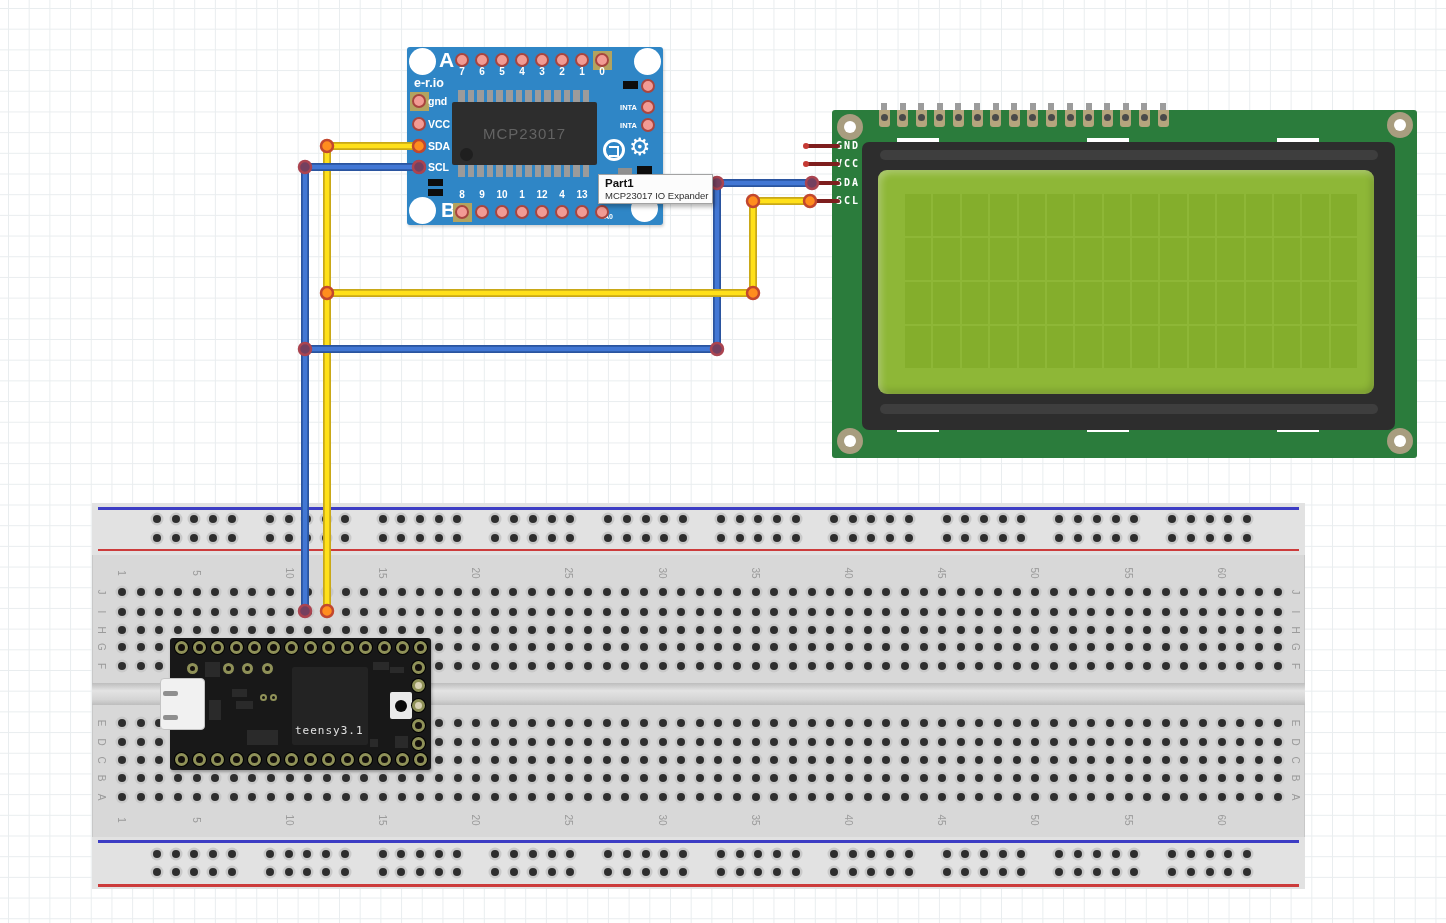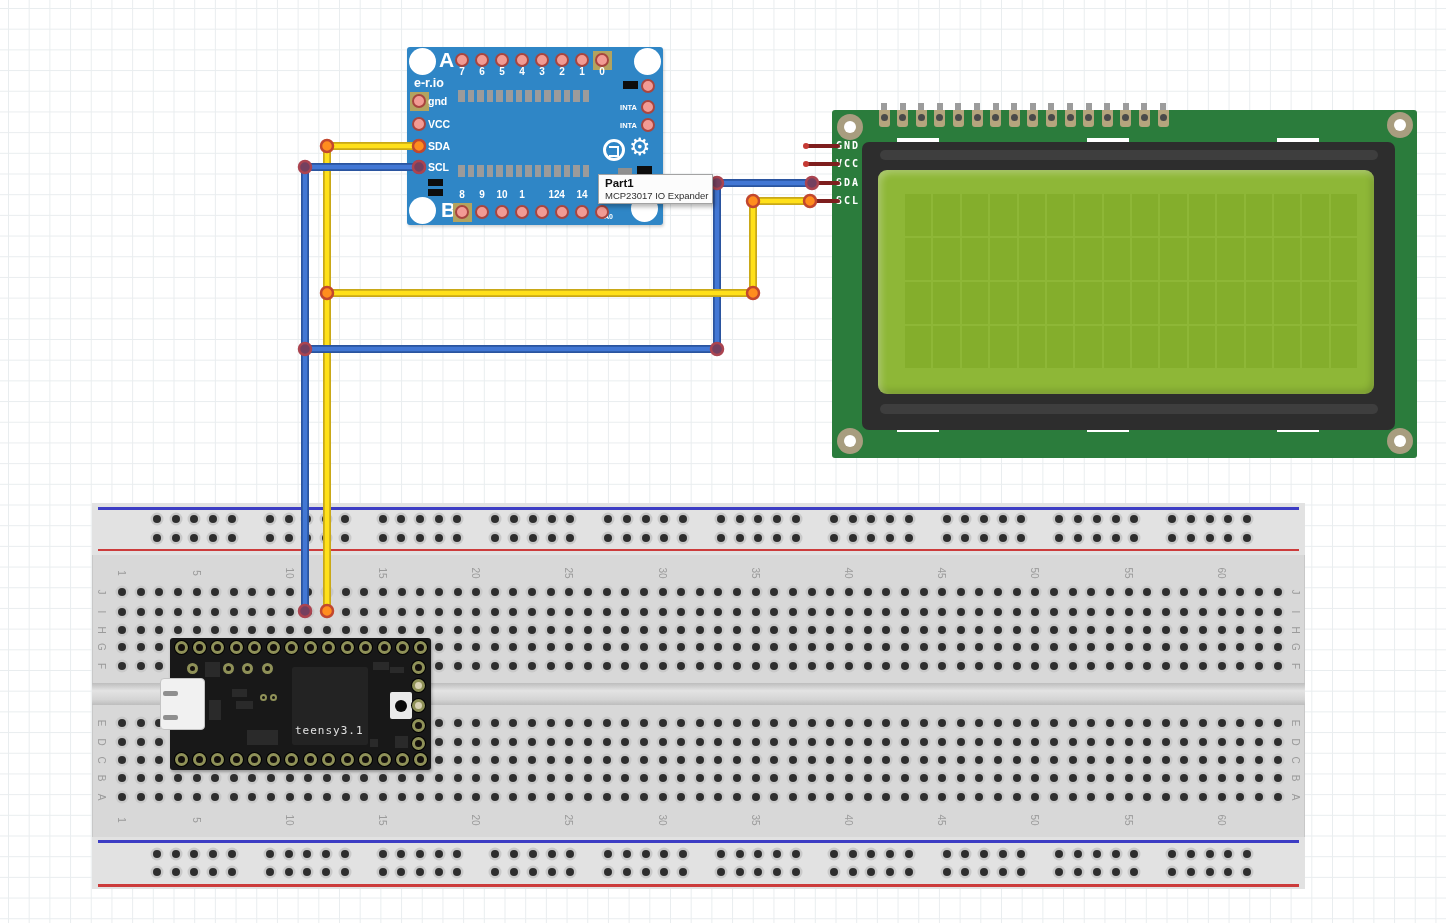--- a/index.html
+++ b/index.html
@@ -1031,20 +1031,24 @@
   <div id="mcp">
     <div class="mount-w" style="left:2px;top:1px;"></div>
     <div class="mount-w" style="left:227px;top:1px;"></div>
     <div class="mount-w" style="left:2px;top:150px;"></div>
     <div class="mount-w" style="left:224px;top:148px;"></div>
     <span class="rowlab" style="left:32px;top:1px;">A</span>
     <span class="rowlab" style="left:34px;top:151px;">B</span>
     <span class="brand">e-r.io</span>
     <div class="chip-legs" style="top:43px;"></div>
     <div class="chip-legs" style="top:118px;"></div>
+    <div class="chip">
+      <div class="dimple"></div>
+      <span>MCP23017</span>
+    </div>
     <div class="blkrect" style="left:216px;top:34px;width:15px;height:8px;"></div>
     <div class="blkrect" style="left:21px;top:132px;width:15px;height:7px;"></div>
     <div class="blkrect" style="left:21px;top:142px;width:15px;height:7px;"></div>
     <div class="icon-circle">
         <i></i>
       </div>
     <span class="icon-gear">⚙</span>
     <span class="a0lab">A0</span>
     <div class="grayrect" style="left:211px;top:121px;width:14px;height:8px;"></div>
     <div class="blkrect" style="left:230px;top:119px;width:15px;height:10px;"></div>
@@ -1068,25 +1072,25 @@
       <div class="padsq" style="left: 45.5px; top: 155.5px;"></div>
       <div class="mpin" style="left: 48px; top: 158px;"></div>
       <div class="mnum" style="left: 45px; top: 142px;">8</div>
       <div class="mpin" style="left: 68px; top: 158px;"></div>
       <div class="mnum" style="left: 65px; top: 142px;">9</div>
       <div class="mpin" style="left: 88px; top: 158px;"></div>
       <div class="mnum" style="left: 85px; top: 142px;">10</div>
       <div class="mpin" style="left: 108px; top: 158px;"></div>
       <div class="mnum" style="left: 105px; top: 142px;">1</div>
       <div class="mpin" style="left: 128px; top: 158px;"></div>
-      <div class="mnum" style="left: 137px; top: 142px;">12</div>
+      <div class="mnum" style="left: 125px; top: 142px;">12</div>
       <div class="mpin" style="left: 148px; top: 158px;"></div>
       <div class="mnum" style="left: 145px; top: 142px;">4</div>
       <div class="mpin" style="left: 168px; top: 158px;"></div>
-      <div class="mnum" style="left: 165px; top: 142px;">14</div>
+      <div class="mnum" style="left: 165px; top: 142px;">13</div>
       <div class="mpin" style="left: 188px; top: 158px;"></div>
       <div class="padsq" style="left: 2.5px; top: 44.5px;"></div>
       <div class="mpin" style="left: 5px; top: 47px;"></div>
       <div class="mlab" style="left: 21px; top: 47.5px;">gnd</div>
       <div class="mpin" style="left: 5px; top: 70px;"></div>
       <div class="mlab" style="left: 21px; top: 70.5px;">VCC</div>
       <div class="mpin" style="left: 5px; top: 92px;"></div>
       <div class="mlab" style="left: 21px; top: 92.5px;">SDA</div>
       <div class="mpin" style="left: 5px; top: 113px;"></div>
       <div class="mlab" style="left: 21px; top: 113.5px;">SCL</div>

